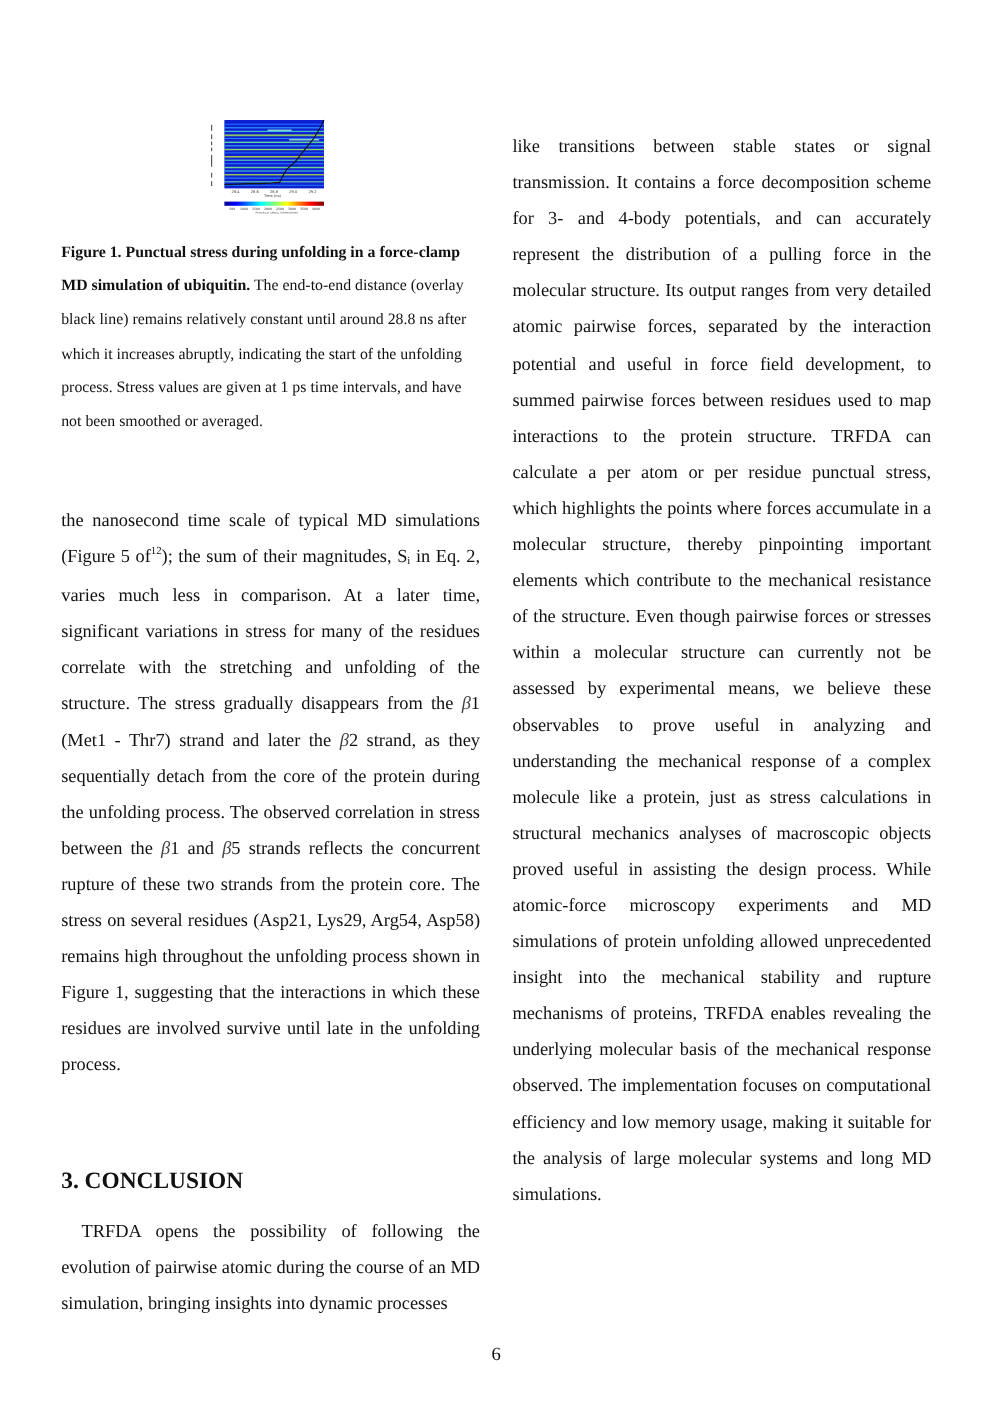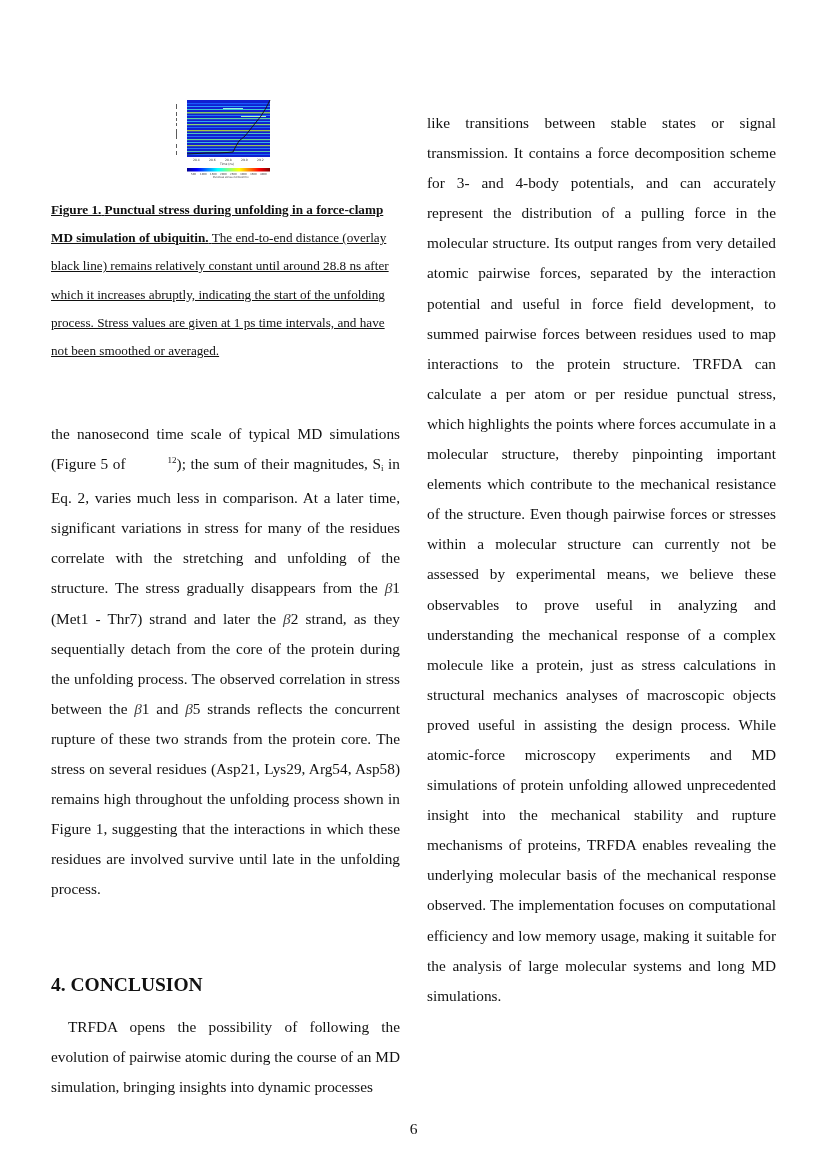--- a/index.html
+++ b/index.html
@@ -1,29 +1,29 @@
 <!DOCTYPE html>
 <html><head>
 <meta charset="utf-8">
 <style>
   html, body { margin: 0; padding: 0; background: #ffffff; }
   body { width: 827px; height: 1170px; position: relative; overflow: hidden;
          font-family: "Liberation Serif", "DejaVu Serif", serif; color: #111; }
   .col { position: absolute; }
   .right { left: 427px; width: 349px; top: 108px; }
   .body-text { font-size: 15.3px; line-height: 30.1px; text-align: justify; margin: 0; hyphens: manual; }
-  .caption { position: absolute; left: 51px; top: 196px; width: 349px; font-size: 13.2px; line-height: 28.2px; margin: 0; text-decoration: underline; }
+  .caption { position: absolute; left: 51px; top: 196px; width: 349px; font-size: 13.2px; line-height: 28.2px; margin: 0; }
   .caption b { font-weight: bold; }
   .figure { position: absolute; left: 163px; top: 96px; width: 125px; height: 82px; }
   .para1 { position: absolute; left: 51px; top: 419px; width: 349px; }
   .heading { position: absolute; left: 51px; top: 974px; font-size: 19.5px; font-weight: bold; margin: 0; }
   .para2 { position: absolute; left: 51px; top: 1012px; width: 349px; text-indent: 17px; }
   .pagenum { position: absolute; left: 0; width: 827px; top: 1120px; text-align: center; font-size: 15.5px; }
   .beta { font-style: italic; color: #444; }
-  sup { font-size: 9px; vertical-align: 6px; line-height: 0; margin-left: 42px; }
+  sup { font-size: 9px; vertical-align: 6px; line-height: 0; }
   .si { }
   .si sub { font-size: 9px; vertical-align: -2px; }
 </style>
 </head>
 <body>
 
 <div class="figure">
   <svg width="125" height="82" viewBox="0 0 125 82" xmlns="http://www.w3.org/2000/svg">
     <defs>
       <linearGradient id="jet" x1="0" x2="1" y1="0" y2="0">
@@ -94,19 +94,19 @@
       <text x="97" y="79">4000</text>
       <text x="50" y="82">Punctual stress (kJ/mol/nm)</text>
     </g>
   </svg>
 </div>
 
 <p class="caption"><b>Figure 1.</b> <b>Punctual stress during unfolding in a force-clamp MD simulation of ubiquitin.</b> <span>The end-to-end distance (overlay black line) remains relatively constant until around 28.8 ns after which it increases abruptly, indicating the start of the unfolding process. Stress values are given at 1 ps time intervals, and have not been smoothed or averaged.</span></p>
 
 <p class="body-text para1"><span>the nanosecond time scale of typical MD simulations (Figure 5 of</span><sup>12</sup><span>); the sum of their magnitudes, </span><span class="si"><span>S</span><sub>i</sub></span><span> in Eq. 2, varies much less in comparison.  At a later time, significant variations in stress for many of the residues correlate with the stretching and unfolding of the structure.  The stress gradually disappears from the </span><span class="beta">β</span><span>1 (Met1 - Thr7) strand and later the </span><span class="beta">β</span><span>2 strand, as they sequentially detach from the core of the protein during the unfolding process.  The observed correlation in stress between the </span><span class="beta">β</span><span>1 and </span><span class="beta">β</span><span>5 strands reflects the concurrent rupture of these two strands from the protein core.  The stress on several residues (Asp21, Lys29, Arg54, Asp58) remains high throughout the unfolding process shown in Figure 1, suggesting that the interactions in which these residues are involved survive until late in the unfolding process.</span></p>
 
-<h2 class="heading">4. CONCLUSION</h2>
+<h2 class="heading">3. CONCLUSION</h2>
 
 <p class="body-text para2">TRFDA opens the possibility of following the evolution of pairwise atomic during the course of an MD simulation, bringing insights into dynamic processes</p>
 
 <p class="col right body-text">like transitions between stable states or signal transmission.  It contains a force decomposition scheme for 3- and 4-body potentials, and can accurately represent the distribution of a pulling force in the molecular structure.  Its output ranges from very detailed atomic pairwise forces, separated by the interaction potential and useful in force field development, to summed pairwise forces between residues used to map interactions to the protein structure.  TRFDA can calculate a per atom or per residue punctual stress, which highlights the points where forces accumulate in a molecular structure, thereby pinpointing important elements which contribute to the mechanical resistance of the structure.  Even though pairwise forces or stresses within a molecular structure can currently not be assessed by experimental means, we believe these observables to prove useful in analyzing and understanding the mechanical response of a complex molecule like a protein, just as stress calculations in structural mechanics analyses of macroscopic objects proved useful in assisting the design process.  While atomic-force microscopy experiments and MD simulations of protein unfolding allowed unprecedented insight into the mechanical stability and rupture mechanisms of proteins, TRFDA enables revealing the underlying molecular basis of the mechanical response observed.  The implementation focuses on computational efficiency and low memory usage, making it suitable for the analysis of large molecular systems and long MD simulations.</p>
 
 <div class="pagenum">6</div>
 
 </body></html>

